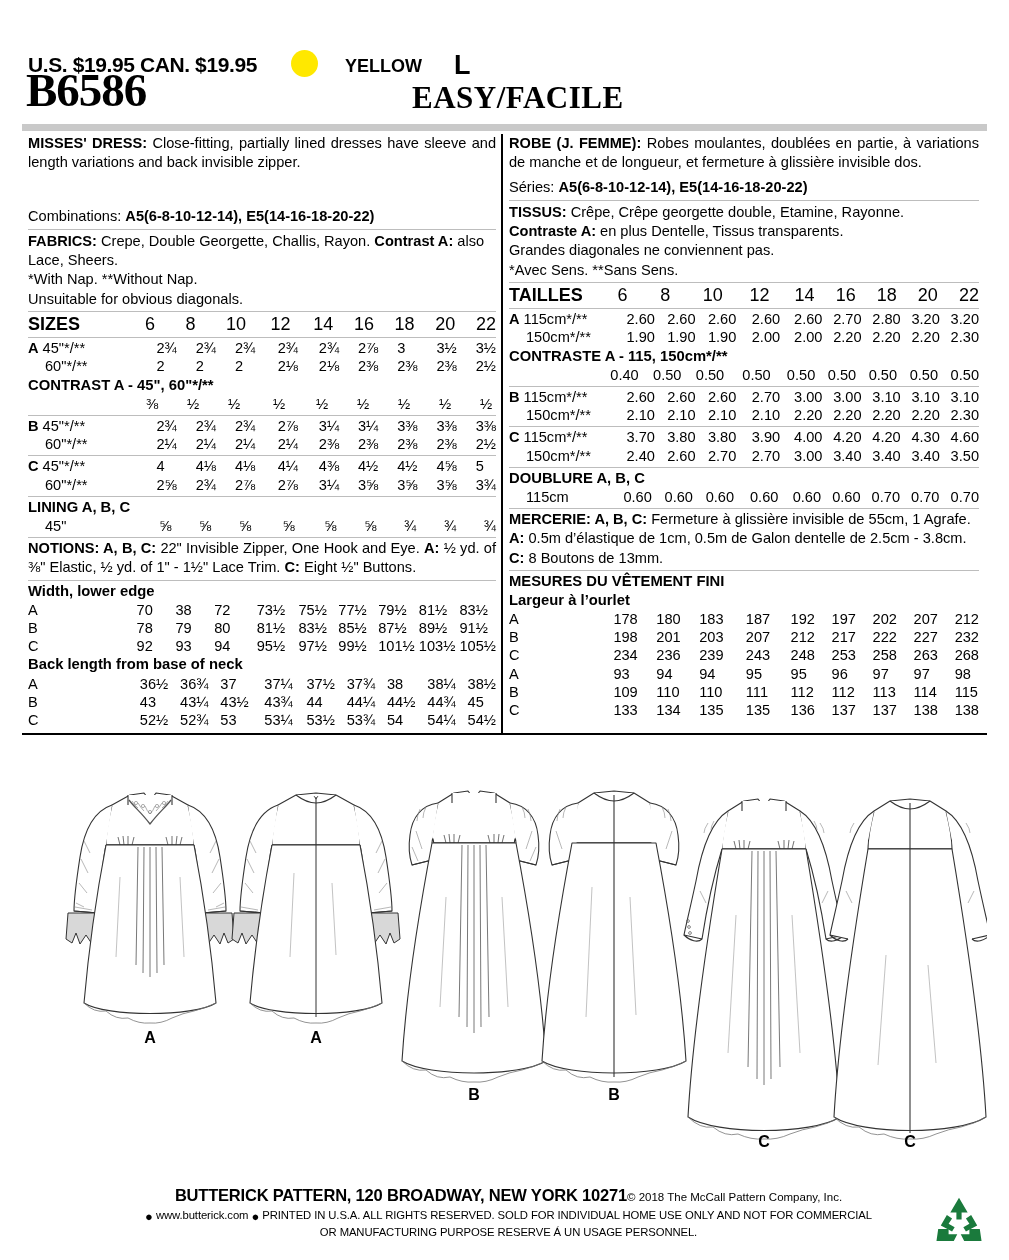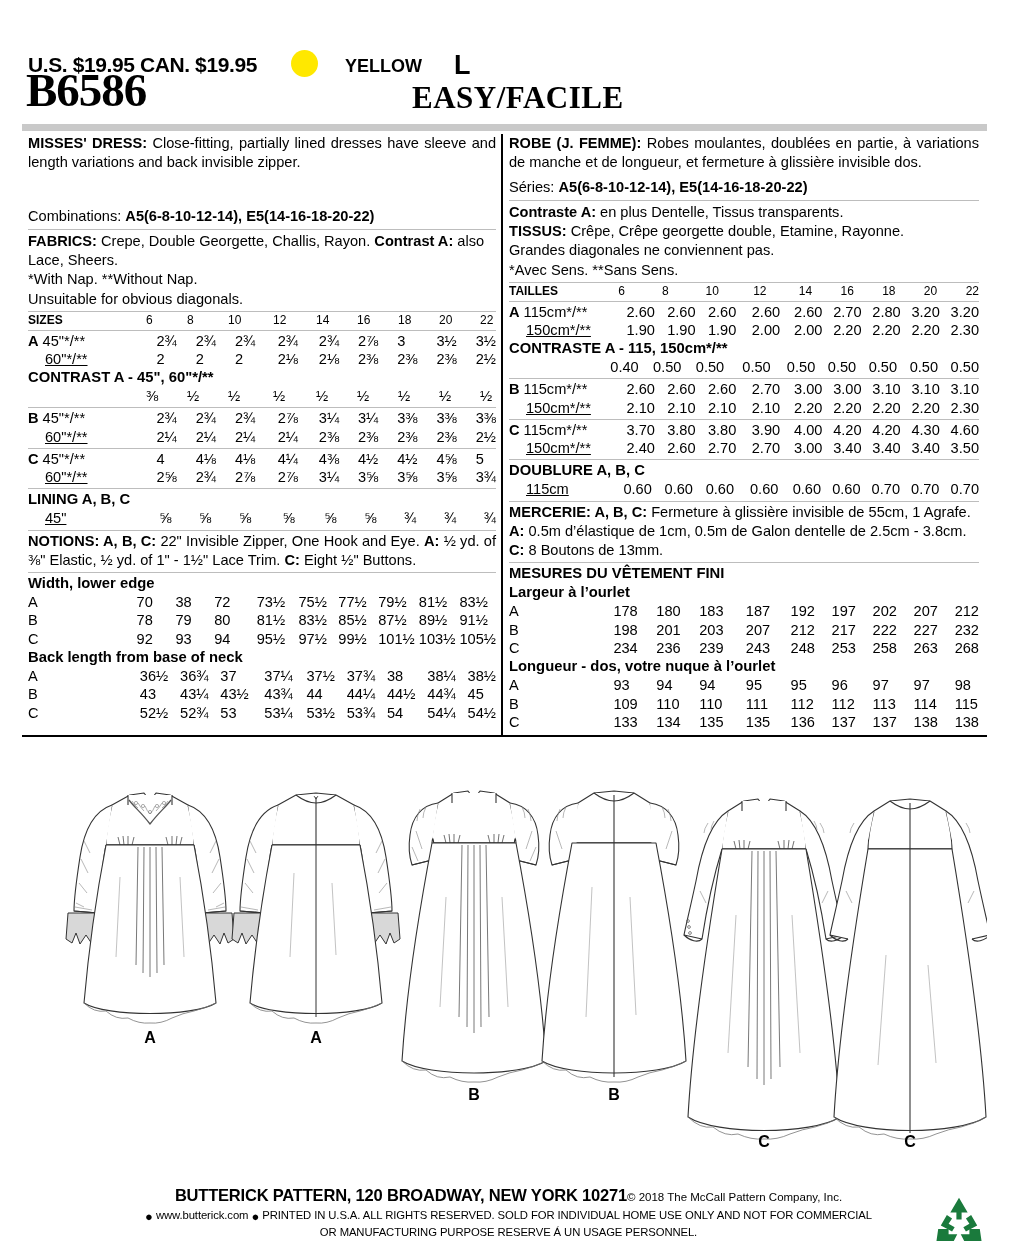--- a/index.html
+++ b/index.html
@@ -31,23 +31,23 @@
   .gapS{height:5px;}
 
   .hr{border:0;border-top:1.5px solid #bdbdbd;margin:3px 0 2px 0;height:0;}
   .hrd{border:0;border-top:1.5px solid #bdbdbd;margin:2px 0 1px 0;height:0;}
 
   
   table.sz{width:100%;border-collapse:collapse;font-size:14.6px;line-height:1.25;}
   table.sz td{padding:0;white-space:nowrap;vertical-align:baseline;}
   td.lbl{text-align:left;}
   td.v{text-align:left;}
-  .hdrrow td{font-size:12px;}
+  .hdrrow td{font-size:18px;}
   .bold{font-weight:bold;}
-  .indent{padding-left:17px !important;text-decoration:underline;}
+  .indent{padding-left:17px !important;}
 
   .sectionhd{font-size:14.8px;font-weight:bold;line-height:1.28;}
   .subhd{font-size:14.8px;font-weight:bold;line-height:1.3;}
 
   
   .illus{position:absolute;left:22px;top:775px;width:965px;height:405px;}
 
   
   .footer{position:absolute;left:4px;top:1186px;width:1009px;text-align:center;}
   .f1{font-size:16.5px;font-weight:bold;letter-spacing:-0.2px;}
@@ -307,22 +307,22 @@
             </tr>
       </tbody>
         </table>
     </div>
 
     <div class="col">
       <p class="p"><b>ROBE (J. FEMME):</b><span> Robes moulantes, doublées en partie, à variations de manche et de longueur, et fermeture à glissière invisible dos.</span></p>
       <div class="gapS"></div>
       <p class="p nojust"><span>Séries: </span><b>A5(6-8-10-12-14), E5(14-16-18-20-22)</b></p>
       <hr class="hr">
+      <p class="p nojust"><b>TISSUS:</b><span> Crêpe, Crêpe georgette double, Etamine, Rayonne.</span></p>
       <p class="p nojust"><b>Contraste A:</b><span> en plus Dentelle, Tissus transparents.</span></p>
-      <p class="p nojust"><b>TISSUS:</b><span> Crêpe, Crêpe georgette double, Etamine, Rayonne.</span></p>
       <p class="p nojust">Grandes diagonales ne conviennent pas.</p>
       <p class="p nojust">*Avec Sens. **Sans Sens.</p>
       <hr class="hrd">
       <table class="sz">
         <tbody>
             <tr class="hdrrow">
               <td class="lbl" style="width:110px"><span class="bold">TAILLES</span></td>
           <td class="v" style="width:44px">6</td>
           <td class="v" style="width:44px">8</td>
           <td class="v" style="width:48px">10</td>
@@ -495,21 +495,20 @@
               <td class="v">239</td>
               <td class="v">243</td>
               <td class="v">248</td>
               <td class="v">253</td>
               <td class="v">258</td>
               <td class="v">263</td>
               <td class="v">268</td>
             </tr>
       </tbody>
         </table>
-      <div class="subhd">Longueur - dos, votre nuque à l’ourlet</div>
       <table class="sz">
         <tbody>
             <tr>
               <td class="lbl" style="width:110px">A</td>
           <td class="v" style="width:44px">93</td>
               <td class="v" style="width:44px">94</td>
               <td class="v" style="width:48px">94</td>
               <td class="v" style="width:46px">95</td>
               <td class="v" style="width:42px">95</td>
               <td class="v" style="width:42px">96</td>

